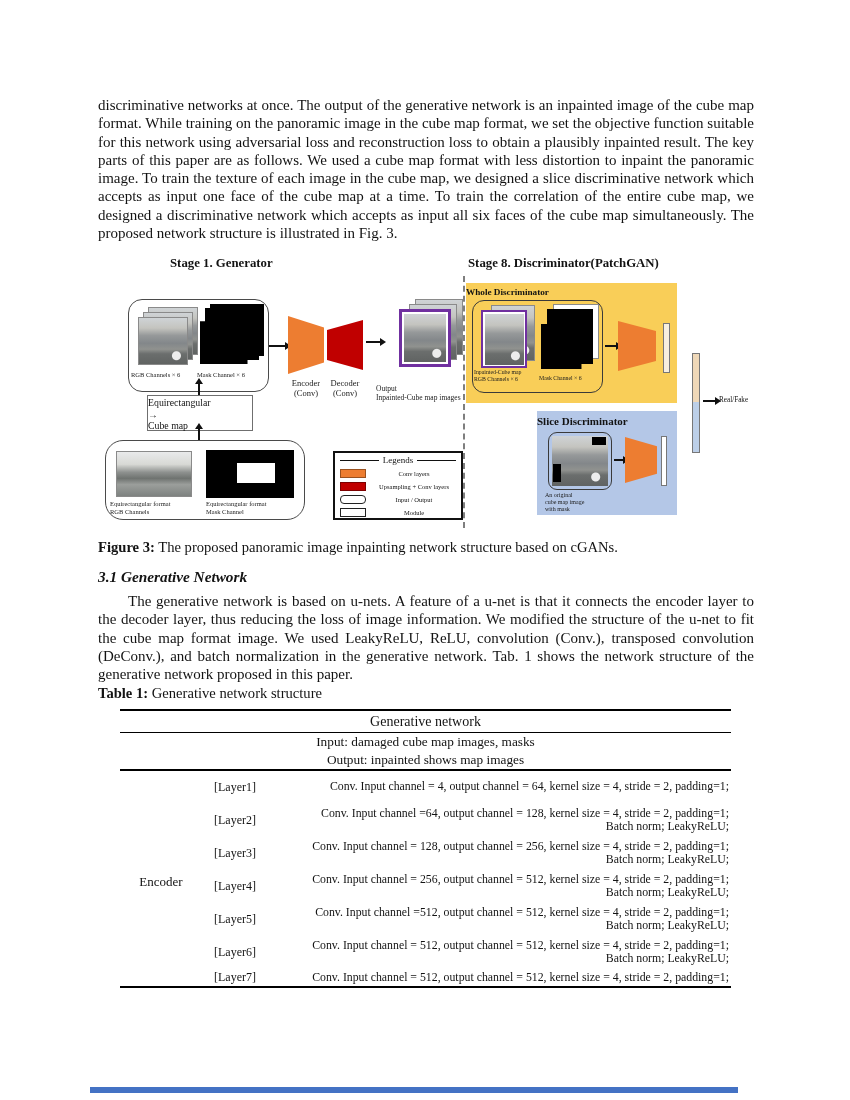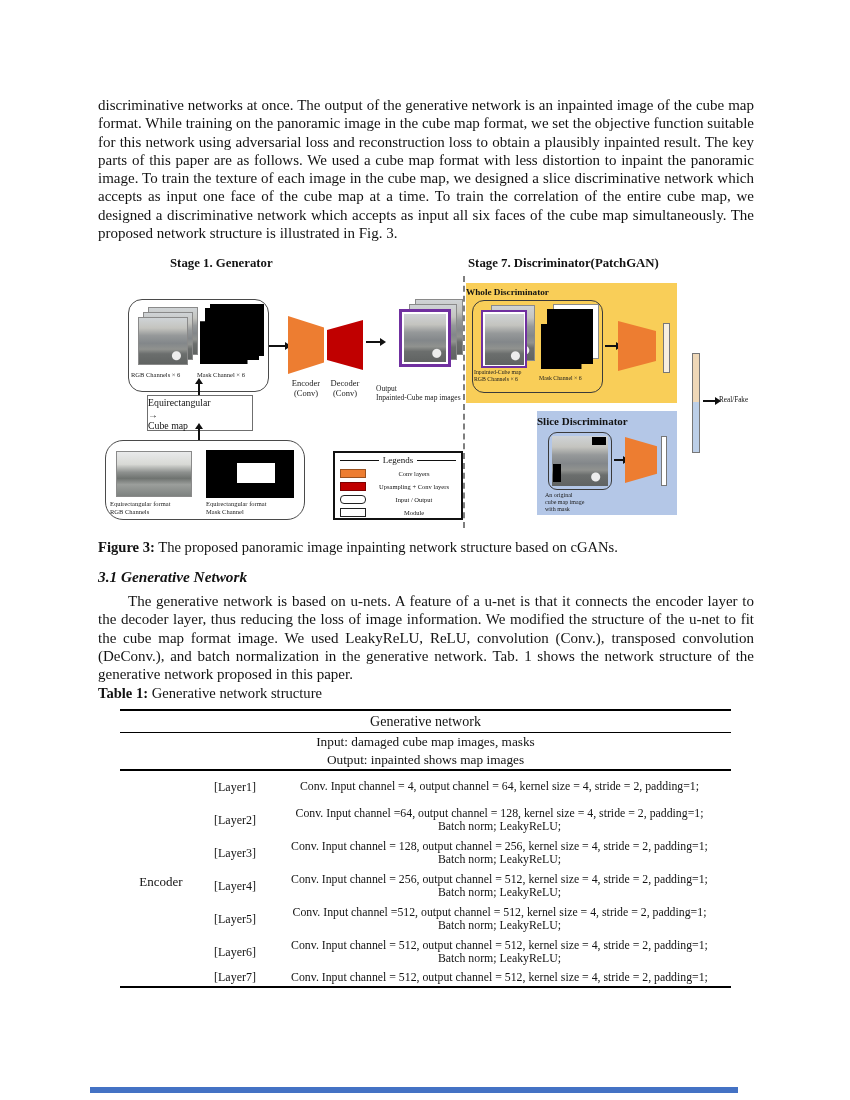--- a/index.html
+++ b/index.html
@@ -38,31 +38,31 @@
   .legend-lab{flex:1;text-align:center;font-size:6.5px;}
   
   .tbl{position:absolute;left:120px;top:709px;width:611px;}
   .rule{height:0;border-top:2.2px solid #000;}
   .rule-thin{height:0;border-top:1.3px solid #000;}
   .rule-bot{height:0;border-top:2.5px solid #000;}
   .thead{font-size:14px;text-align:center;padding:2.5px 0 2px 0;}
   .tio{font-size:13.3px;text-align:center;padding:1px 0;}
   .trow{display:grid;grid-template-columns:82px 66px 1fr;align-items:center;min-height:33px;}
   .trow .lay{text-align:center;font-size:12px;}
-  .trow .desc{text-align:center;font-size:11.8px;line-height:13.4px;padding:2px 2px;}
+  .trow .desc{text-align:right;font-size:11.8px;line-height:13.4px;padding:2px 2px;}
   .enc-label{position:absolute;left:0;top:165px;width:82px;text-align:center;font-size:13px;}
   .vbar{position:absolute;box-sizing:border-box;border:1px solid #777;}
 </style>
 </head>
 <body>
 
 <div class="abs just" style="left:98px;top:96px;width:656px;">discriminative networks at once. The output of the generative network is an inpainted image of the cube map format. While training on the panoramic image in the cube map format, we set the objective function suitable for this network using adversarial loss and reconstruction loss to obtain a plausibly inpainted result. The key parts of this paper are as follows. We used a cube map format with less distortion to inpaint the panoramic image. To train the texture of each image in the cube map, we designed a slice discriminative network which accepts as input one face of the cube map at a time. To train the correlation of the entire cube map, we designed a discriminative network which accepts as input all six faces of the cube map simultaneously. The proposed network structure is illustrated in Fig. 3.</div>
 
 <div class="abs b center" style="left:170px;top:256px;width:300px;font-size:12.8px;">Stage 1. Generator</div>
-<div class="abs b center" style="left:468px;top:256px;width:245px;font-size:12.8px;">Stage 7. Discriminator(PatchGAN)</div>
+<div class="abs b center" style="left:468px;top:256px;width:245px;font-size:12.8px;">Stage 8. Discriminator(PatchGAN)</div>
 
 <div class="abs" style="left:463px;top:276px;height:252px;border-left:2px dashed #7f7f7f;"></div>
 
 <div class="grp" style="left:128px;top:299px;width:141px;height:93px;">
   <div class="card photo" style="left:19px;top:7px;width:50px;height:48px;"></div>
   <div class="card photo" style="left:14px;top:12px;width:50px;height:48px;"></div>
   <div class="card photo" style="left:9px;top:17px;width:50px;height:48px;"></div>
   <div class="card mask" style="left:81px;top:4px;width:54px;height:52px;"></div>
   <div class="card mask" style="left:76px;top:8px;width:54px;height:52px;"></div>
   <div class="card mask maskjag" style="left:71px;top:12px;width:54px;height:52px;"></div>

